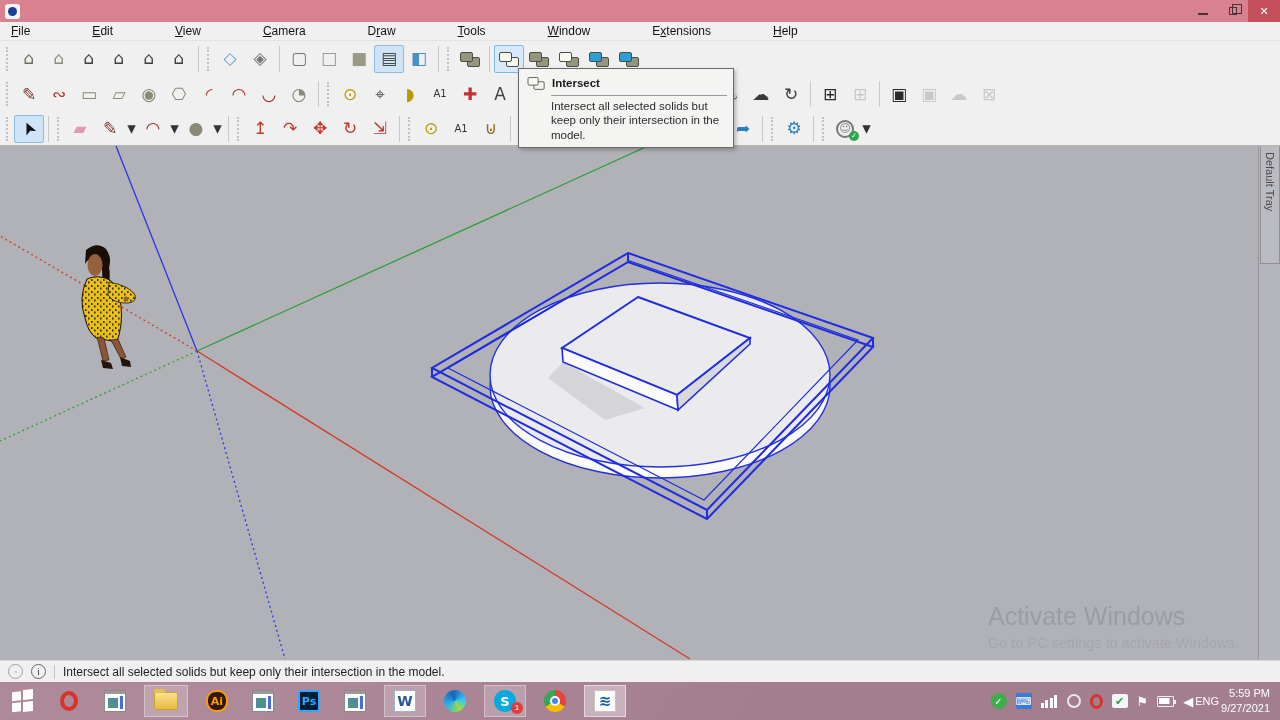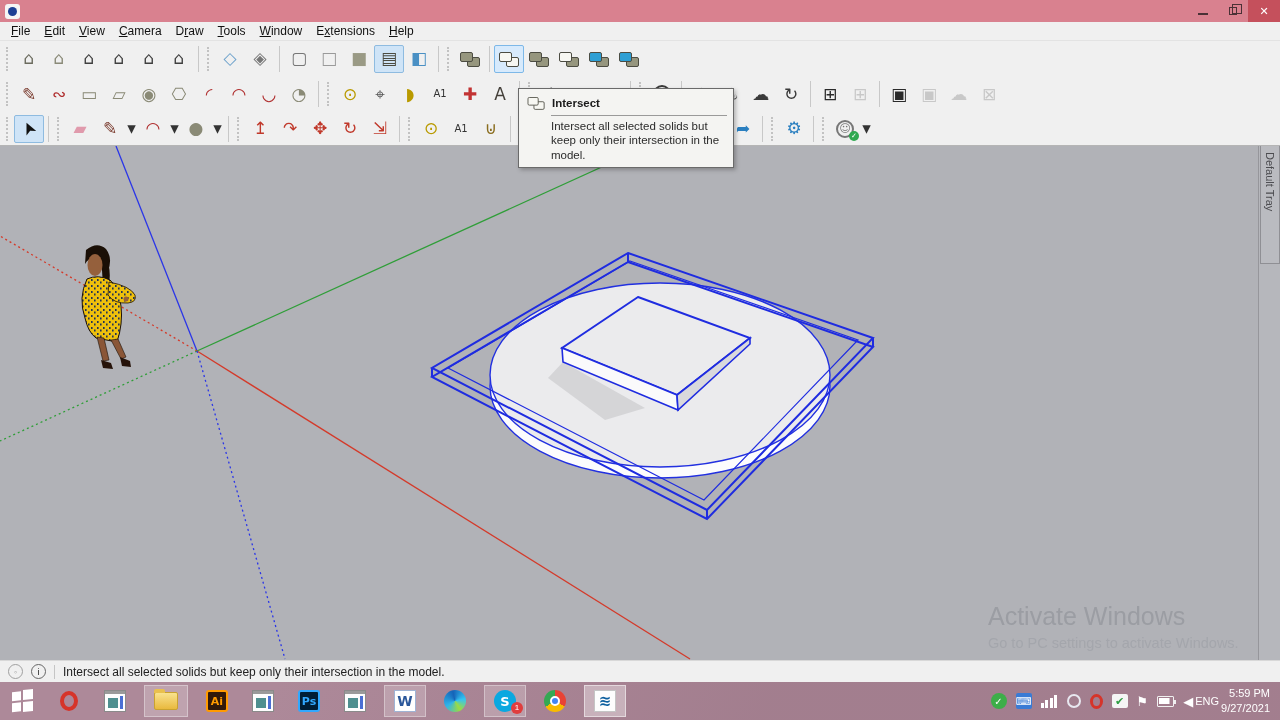--- a/index.html
+++ b/index.html
@@ -11,21 +11,21 @@
   .app-icon span { width:9px; height:9px; border-radius:50%; background:#1c3f94; display:block; }
   .title-text { position:absolute; left:0; right:0; text-align:center; font-size:12px; color:#3c3236; }
   .win-controls { margin-left:auto; display:flex; align-items:center; height:100%; z-index:2; }
   .win-btn { width:30px; height:100%; display:flex; align-items:center; justify-content:center; color:#4a3136; font-size:12px; }
   .win-btn.min span.bar { width:10px; height:2px; background:#4a3136; display:block; margin-top:6px; }
   .restore-ic { width:8px; height:8px; border:1px solid #4a3136; position:relative; background:transparent; }
   .restore-ic::before { content:""; position:absolute; left:2px; top:-4px; width:8px; height:8px; border:1px solid #4a3136; }
   .win-btn.close { background:#c5505c; color:#fff; width:32px; font-size:11px; }
 
   
-  .menubar { height:19px; background:#f0f0f0; display:flex; align-items:center; padding-left:4px; border-bottom:1px solid #e3e3e3; }
+  .menubar { height:19px; background:#f0f0f0; display:flex; align-items:center; padding-left:4px; border-bottom:1px solid #e3e3e3;gap:48px; }
   .menu-item { font-size:12px; color:#111; padding:1px 7px; cursor:default; }
   .menu-item u { text-decoration:underline; }
 
   
   .tbrow { background:#f0f0f0; display:flex; align-items:center; padding-left:2px; }
   #tbrow1 { height:35px; } #tbrow2 { height:36px; } #tbrow3 { height:34px; border-bottom:1px solid #b5b5b5; }
   .grip { width:5px; height:24px; border-left:2px dotted #c2c2c2; margin:0 3px 0 4px; }
   .tb-sep { width:1px; height:26px; background:#c8c8c8; margin:0 4px; }
   .tb-btn { position:relative; width:30px; height:28px; display:flex; align-items:center; justify-content:center; border:1px solid transparent; border-radius:2px; }
   .tb-btn.narrow { width:13px; }
@@ -36,21 +36,21 @@
   .tb-btn .glyph.ringed { border:2px solid currentColor; border-radius:50%; width:18px; height:18px; font-size:11px; display:flex; align-items:center; justify-content:center; font-weight:bold; }
   .mini-badge { position:absolute; right:0; bottom:1px; width:10px; height:10px; border-radius:50%; background:#2ea84f; color:#fff; font-size:7px; line-height:10px; text-align:center; }
   
   .pairicon { position:relative; width:23px; height:20px; display:inline-block; }
   .pairicon .pa, .pairicon .pb { position:absolute; width:13px; height:10px; border:1px solid #4c4c42; border-radius:2px; }
   .pairicon .pa { left:1px; top:3px; } .pairicon .pb { left:8px; top:8px; }
   .c-gray { background:#96967e; } .c-wire { background:#f7f7f2; } .c-blue { background:#2e9fd4; }
   .pairicon.small { transform:scale(.85); }
 
   
-  .tooltip { position:absolute; left:518px; top:68px; width:216px; background:#f4f4f2; border:1px solid #6a6a6a; box-shadow:2px 2px 4px rgba(0,0,0,.25); z-index:50; padding:4px 6px 5px 6px;margin-top:20px; }
+  .tooltip { position:absolute; left:518px; top:68px; width:216px; background:#f4f4f2; border:1px solid #6a6a6a; box-shadow:2px 2px 4px rgba(0,0,0,.25); z-index:50; padding:4px 6px 5px 6px; }
   .tt-head { display:flex; align-items:center; gap:4px; }
   .tt-title { font-size:11.5px; font-weight:bold; color:#1a1a1a; }
   .tooltip hr { border:none; border-top:1px solid #9a9a9a; margin:2px 0 3px 26px; }
   .tt-desc { font-size:11.5px; color:#2b2b2b; margin-left:26px; line-height:1.25; }
 
   
   .viewport-wrap { position:relative; height:514px; display:flex; }
   .viewport { position:relative; width:1258px; height:514px; background:#b1b2b7; overflow:hidden; }
   .viewport svg { position:absolute; left:0; top:0; }
   .watermark { position:absolute; left:988px; top:456px; pointer-events:none; }
@@ -83,21 +83,21 @@
       linear-gradient(#fff,#fff) 11px 12px/10px 10px no-repeat;
       transform:skewY(-6deg); }
   .ic-opera { border:4px solid #d6342a; border-radius:50%; width:18px; height:20px; }
   .ic-winapp { background:
       linear-gradient(#4e8f8f,#4e8f8f) 3px 7px/10px 10px no-repeat,
       linear-gradient(#4a6fd4,#4a6fd4) 15px 5px/3px 13px no-repeat,
       linear-gradient(#9a9a9a,#9a9a9a) 0 0/100% 3px no-repeat,#fdfdfd;
       border:1px solid #8a8a8a; }
   .ic-folder { background:linear-gradient(#f9e28e,#e9b93e); border-radius:2px; position:relative; border:1px solid #caa22f; width:24px; height:18px; }
   .ic-folder::before { content:""; position:absolute; top:-4px; left:-1px; width:11px; height:4px; background:#e9c04e; border-radius:2px 2px 0 0; }
-  .ic-ai { background:#31180a; color:#ff9a00; border:2px solid #ff9a00; border-radius:3px; font-size:11px; }
+  .ic-ai { background:#31180a; color:#ff9a00; border:2px solid #ff9a00; border-radius:10px; font-size:11px; }
   .ic-ps { background:#001e36; color:#31a8ff; border:2px solid #31a8ff; border-radius:3px; font-size:11px; }
   .ic-word { background:#fff; color:#2b579a; border:1px solid #9fb3d4; font-size:14px; }
   .ic-edge { border-radius:50%; background:conic-gradient(from 150deg,#9cdb41,#2fb4e9 25%,#1563b8 55%,#35c5f2 80%,#9cdb41); }
   .ic-skype { border-radius:50%; background:#0aa8e0; color:#fff; font-size:13px; }
   .ic-chrome { border-radius:50%; background:conic-gradient(#e84335 0 33%,#f9bb00 33% 66%,#34a853 66% 100%); position:relative; }
   .ic-chrome::after { content:""; position:absolute; inset:6px; border-radius:50%; background:#4285f4; border:2px solid #fff; }
   .ic-sketchup { background:#fdfdfd; border:1px solid #c5c5c5; color:#0b5e9e; font-size:15px; }
   .tk-badge { position:absolute; right:2px; bottom:2px; background:#e03d3d; color:#fff; border-radius:50%; width:12px; height:12px; font-size:8px; line-height:12px; text-align:center; }
 
   .tktray { margin-left:auto; display:flex; align-items:center; gap:9px; }

